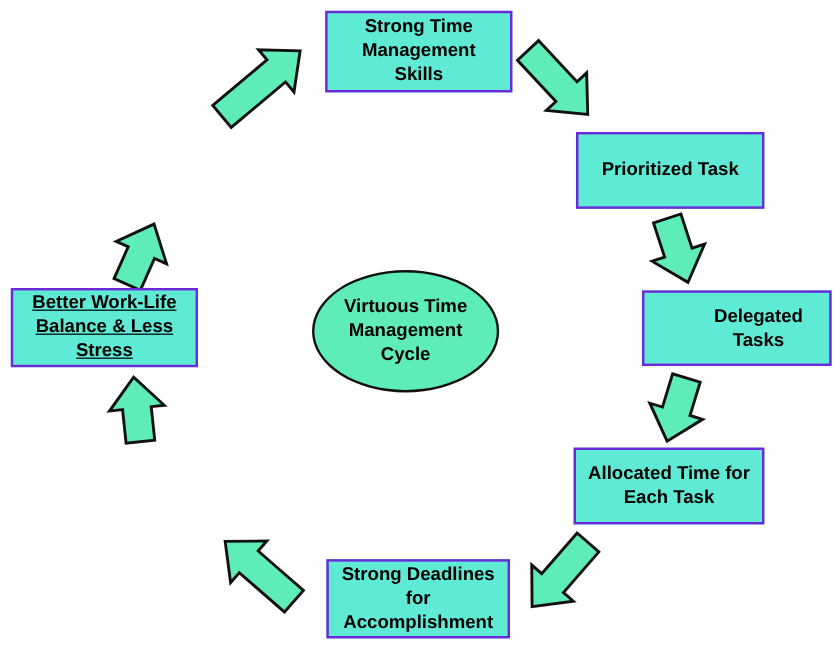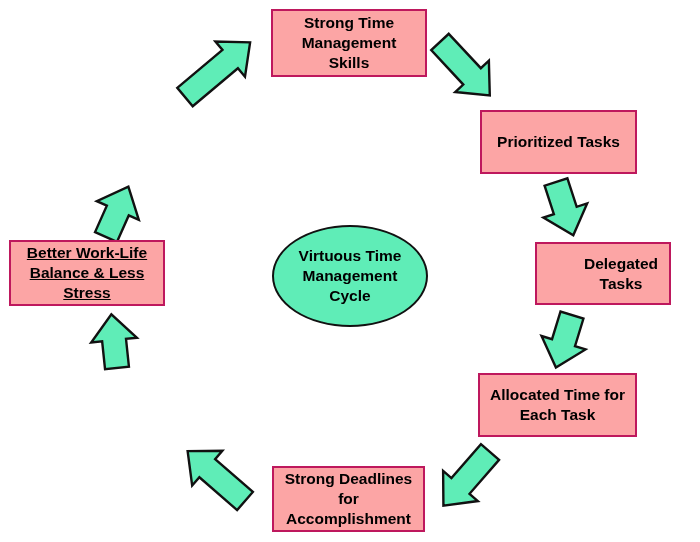--- a/index.html
+++ b/index.html
@@ -18,22 +18,22 @@
   #arrow-layer {
     position: absolute;
     left: 0;
     top: 0;
     width: 700px;
     height: 542px;
   }
   .node {
     position: absolute;
     box-sizing: border-box;
-    background: #fca5a5;
-    border: 2px solid #be185d;
+    background: #5eead4;
+    border: 2px solid #6d28d9;
     display: flex;
     align-items: center;
     justify-content: center;
     text-align: center;
     color: #000000;
     font-weight: bold;
     font-size: 15.5px;
     line-height: 1.28;
     white-space: pre-line;
     padding: 2px 4px;
@@ -68,34 +68,34 @@
       <polygon points="0,-12 50,-12 50,-23 76,0 50,23 50,12 0,12" transform="translate(245 501) rotate(-139)" fill="#5FEDB7" stroke="#111111" stroke-width="2.4" stroke-linejoin="miter"></polygon>
       <polygon points="0,-12 28,-12 28,-23 54,0 28,23 28,12 0,12" transform="translate(117 368) rotate(-96)" fill="#5FEDB7" stroke="#111111" stroke-width="2.4" stroke-linejoin="miter"></polygon>
       <polygon points="0,-12 29,-12 29,-23 55,0 29,23 29,12 0,12" transform="translate(106 237) rotate(-66)" fill="#5FEDB7" stroke="#111111" stroke-width="2.4" stroke-linejoin="miter"></polygon>
       <polygon points="0,-12 59,-12 59,-23 85,0 59,23 59,12 0,12" transform="translate(185 97) rotate(-40)" fill="#5FEDB7" stroke="#111111" stroke-width="2.4" stroke-linejoin="miter"></polygon>
     </svg>
 
   <div class="node" style="left:271px; top:9px;  width:156px; height:68px;">Strong Time
 Management
 Skills</div>
 
-  <div class="node" style="left:480px; top:110px; width:157px; height:64px;">Prioritized Tasks</div>
+  <div class="node" style="left:480px; top:110px; width:157px; height:64px;">Prioritized Task</div>
 
-  <div class="node" style="left:535px; top:242px; width:136px; height:63px;padding-left:40px;">Delegated Tasks</div>
+  <div class="node" style="left:535px; top:242px; width:158px; height:63px;padding-left:40px;">Delegated Tasks</div>
 
   <div class="node" style="left:272px; top:466px; width:153px; height:66px;">Strong Deadlines
 for
 Accomplishment</div>
 
   <div class="node" style="left:478px; top:373px; width:159px; height:64px;">Allocated Time for
 Each Task</div>
 
 
   <div class="node" style="left:9px; top:240px; width:156px; height:66px;text-decoration:underline;">Better Work-Life
 Balance &amp; Less
 Stress</div>
 
 
-  <div class="ellipse" style="left:272px; top:225px; width:156px; height:102px;">Virtuous Time
+  <div class="ellipse" style="left:260px; top:225px; width:156px; height:102px;">Virtuous Time
 Management
 Cycle</div>
 
 </div>
 
 </body></html>

